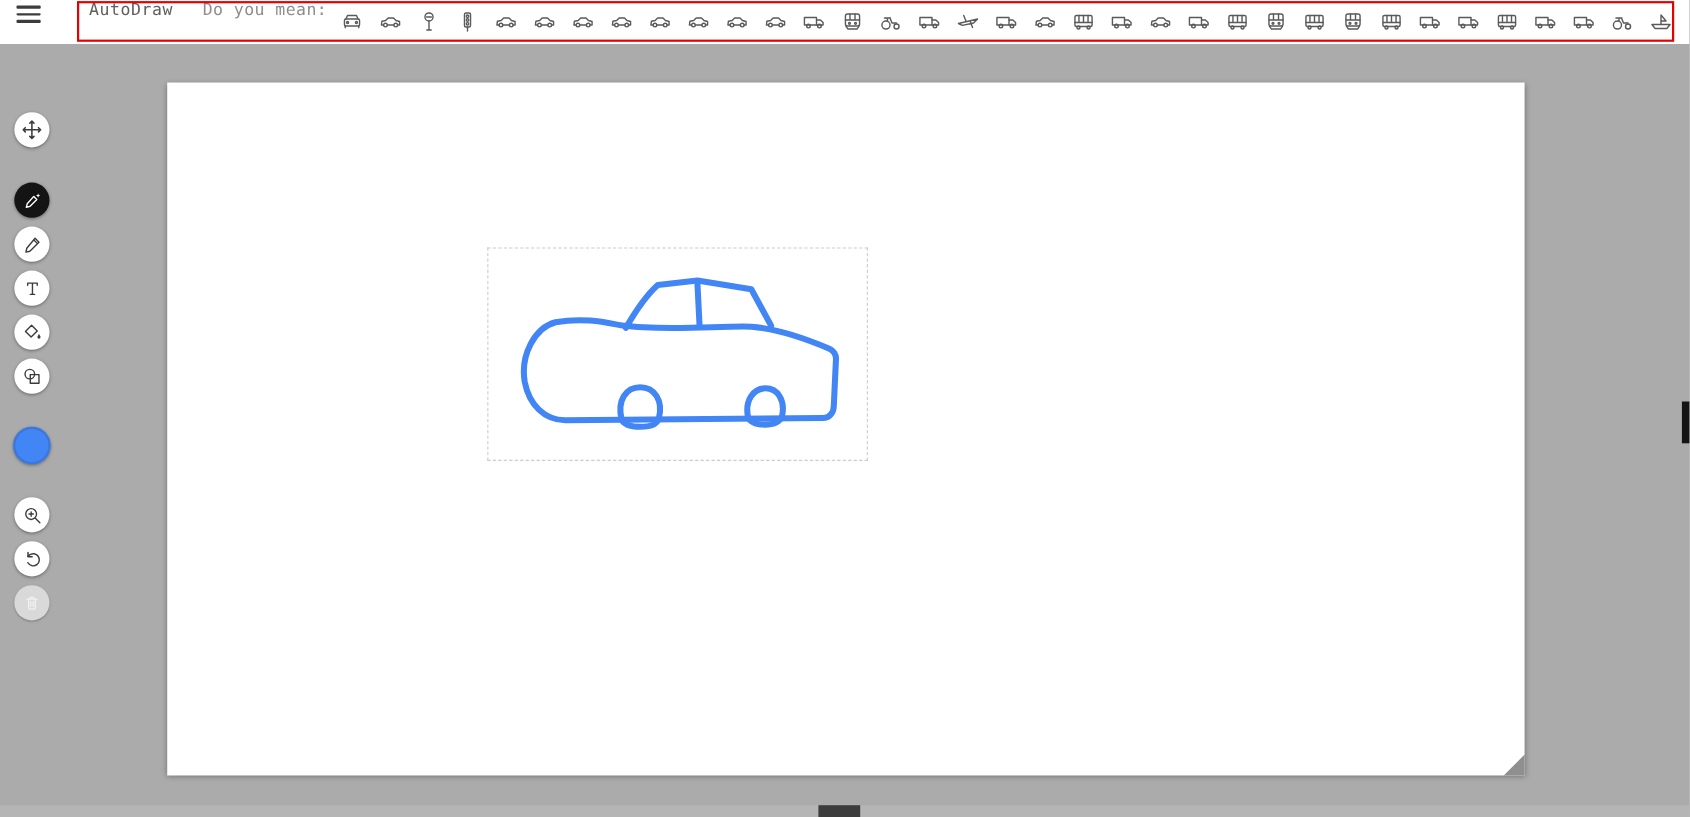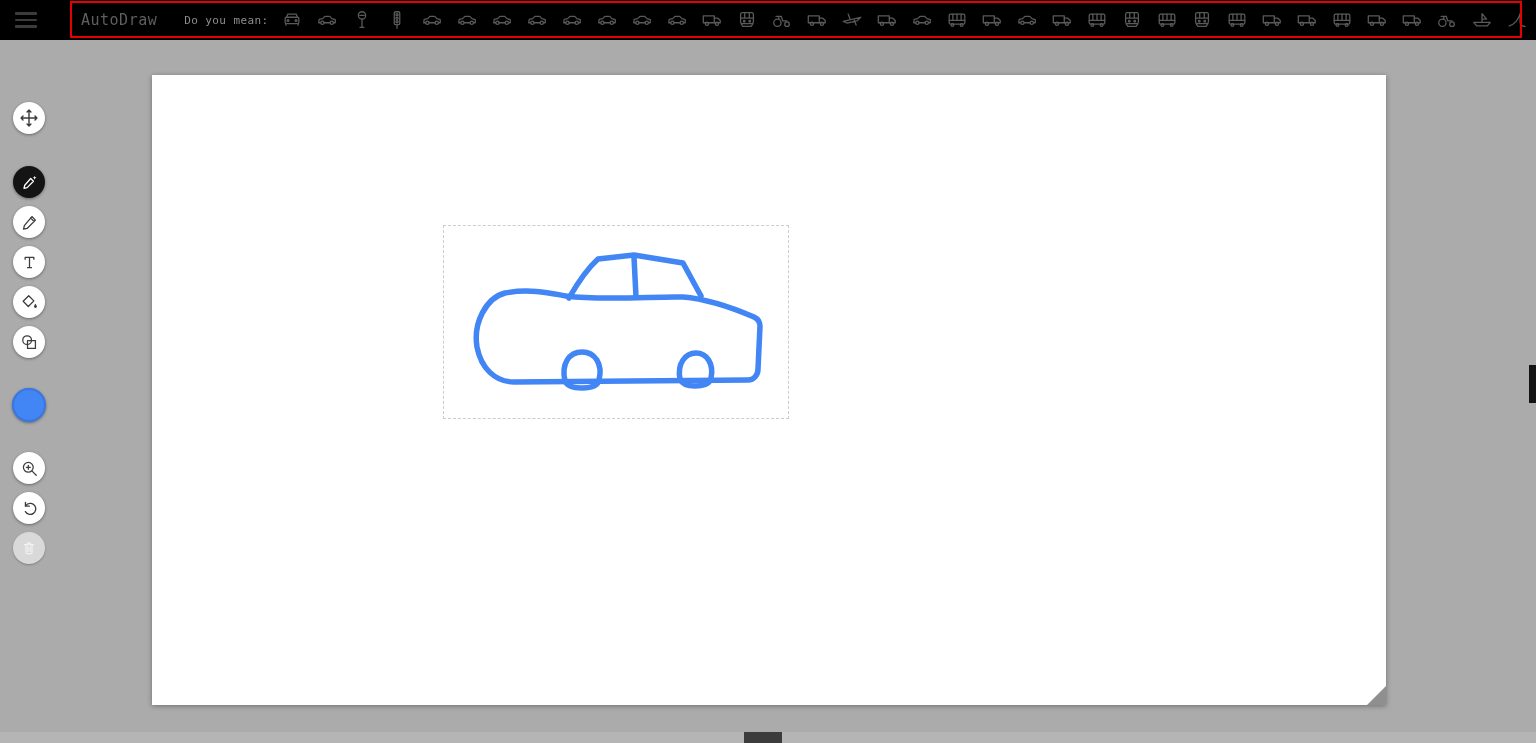--- a/index.html
+++ b/index.html
@@ -1,28 +1,28 @@
 <!DOCTYPE html>
 <html><head>
 <meta charset="utf-8">
 <style>
   * { margin:0; padding:0; box-sizing:border-box; }
   html,body { width:1536px; height:743px; overflow:hidden; background:#ababab;
     font-family:"DejaVu Sans", sans-serif; position:relative; }
 
   
   .topbar { position:absolute; top:0; left:0; width:1536px; height:40px;
-    background:#000000; display:flex; align-items:center; z-index:5; }
+    background:#ffffff; display:flex; align-items:flex-start; z-index:5; }
   .hamburger { width:26px; height:26px; margin-left:15px; border:none; background:transparent;
     display:flex; flex-direction:column; justify-content:center; gap:4px; cursor:pointer; }
   .hamburger span { display:block; width:22px; height:2.4px; background:#3c3c3c; border-radius:1px; }
   .app-title { margin-left:40px; font-family:"DejaVu Sans Mono", monospace;
     font-size:15px; color:#5f5f5f; letter-spacing:0.5px; white-space:nowrap; }
   .prompt { margin-left:27px; font-family:"DejaVu Sans Mono", monospace;
-    font-size:11px; color:#8d8d8d; letter-spacing:0.4px; white-space:nowrap; }
+    font-size:15px; color:#8d8d8d; letter-spacing:0.4px; white-space:nowrap; }
   .sugg-list { display:flex; align-items:center; gap:13px; margin-left:12px;
     flex:1; overflow:hidden; height:40px; }
   .sugg { width:22px; height:22px; flex:0 0 22px; border:none; background:transparent;
     padding:0; cursor:pointer; display:flex; align-items:center; justify-content:center; }
   .sugg svg { display:block; }
 
   
   .annotation { position:absolute; left:70px; top:1px; width:1452px; height:37px;
     border:2px solid #e60000; z-index:9; pointer-events:none; }
 

